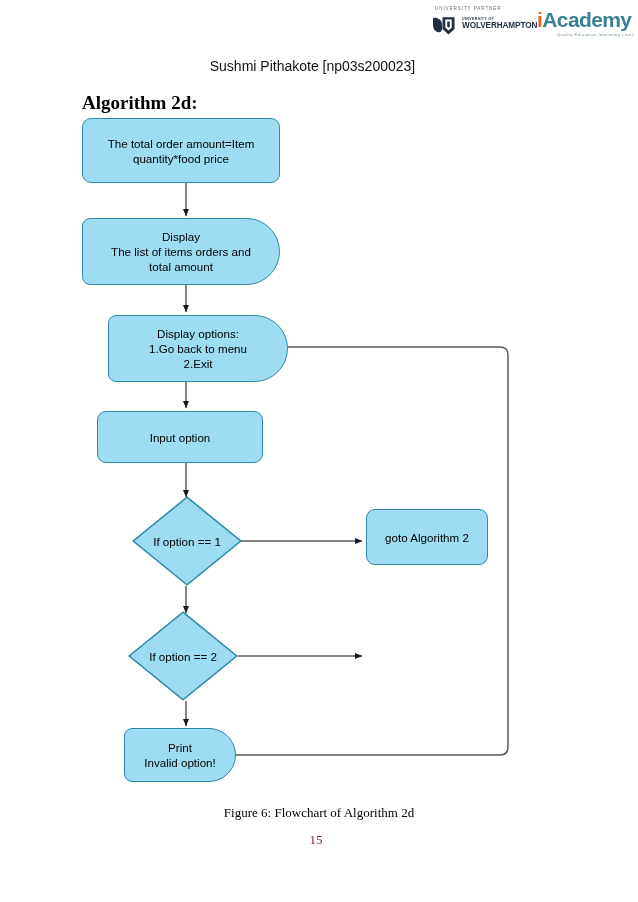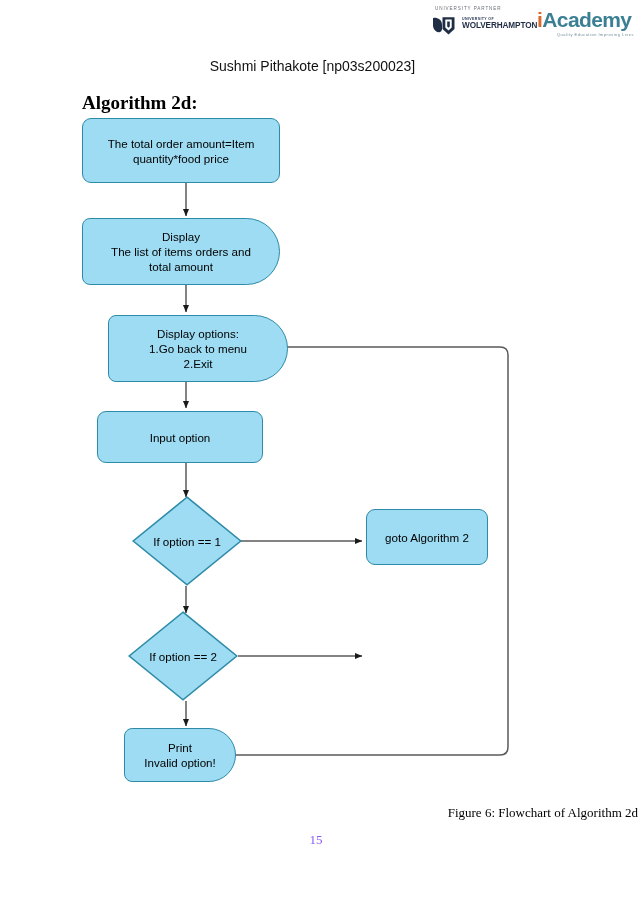--- a/index.html
+++ b/index.html
@@ -127,34 +127,34 @@
     font-family: "Liberation Serif", serif;
     font-weight: bold;
     font-size: 19px;
     color: #000000;
   }
   .figure-caption {
     position: absolute;
     left: 0px;
     top: 805px;
     width: 638px;
-    text-align: right;
+    text-align: center;
     font-family: "Liberation Serif", serif;
     font-size: 13px;
     color: #000000;
   }
   .page-number {
     position: absolute;
     left: 0px;
     top: 832px;
     width: 632px;
     text-align: center;
     font-family: "Liberation Serif", serif;
     font-size: 13px;
-    color: #8b5cf6;
+    color: #7f1d1d;
   }
 
   
   .flow {
     position: absolute;
     left: 0px;
     top: 0px;
     width: 638px;
     height: 902px;
   }

